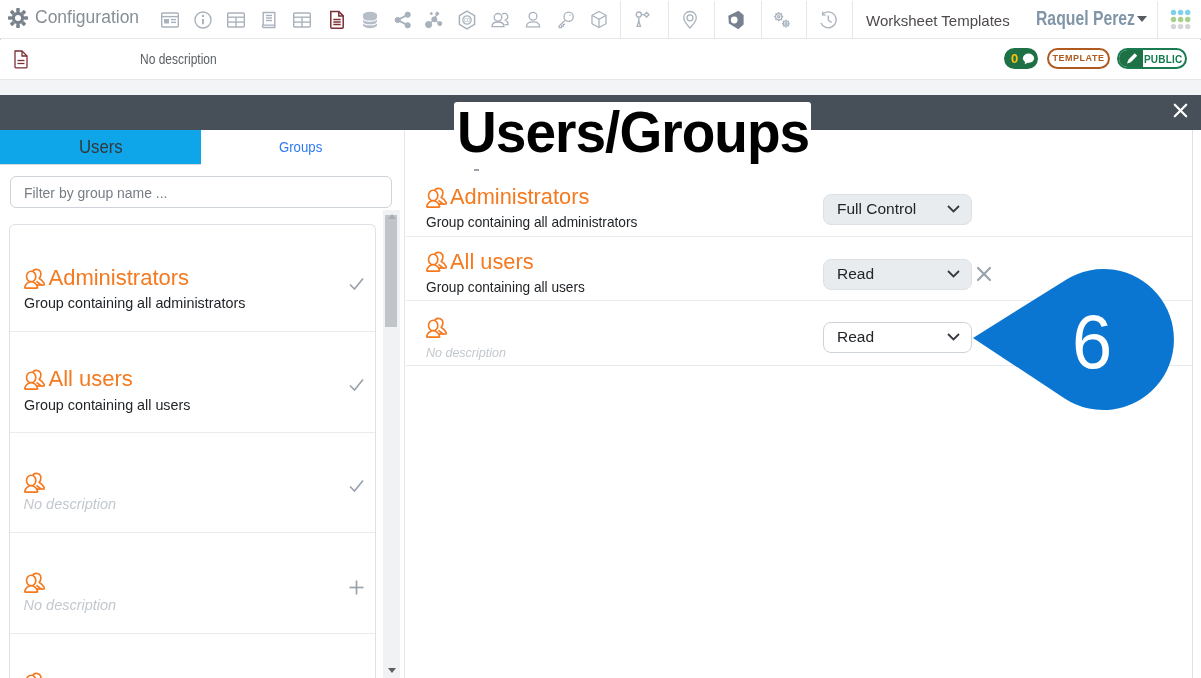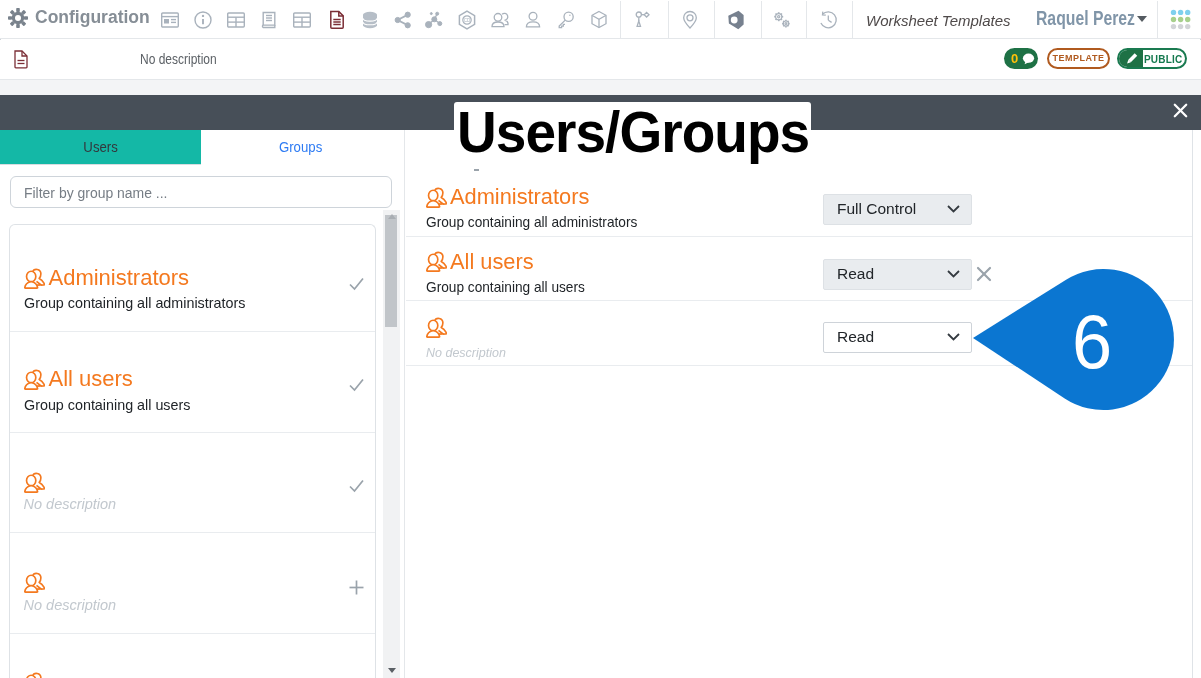--- a/index.html
+++ b/index.html
@@ -3,23 +3,23 @@
 <meta charset="utf-8">
 <style>
 * { margin:0; padding:0; box-sizing:border-box; }
 html,body { width:1201px; height:678px; overflow:hidden; }
 body { font-family:"Liberation Sans", sans-serif; background:#fff; position:relative; }
 #page { position:absolute; left:0; top:0; width:1201px; height:678px; background:#fff; outline:1px solid #cfd4d9; outline-offset:-1px; }
 .abs { position:absolute; }
 
 
 #topbar { position:absolute; left:0; top:0; width:1201px; height:39px; background:#fff; border-bottom:1px solid #e4e7ea; }
-#cfgtext { position:absolute; left:35px; top:9px; font-size:17.5px; line-height:1; font-weight:700; color:#868e96; }
+#cfgtext { position:absolute; left:35px; top:9px; font-size:17.5px; line-height:1; font-weight:400; color:#868e96; }
 .tsep { position:absolute; top:1px; height:37px; width:1px; background:#e4e7ea; }
-#wst { position:absolute; left:866px; top:13px; font-size:15px; line-height:1; color:#4f4a4a;font-style:italic; }
+#wst { position:absolute; left:866px; top:13px; font-size:15px; line-height:1; color:#4f4a4a; }
 #rperez { position:absolute; left:1036px; top:6.5px; font-size:21px; line-height:1; font-weight:700; color:#8095a8; transform:scaleX(0.75); transform-origin:0 0; white-space:nowrap; }
 #rcaret { position:absolute; left:1137px; top:16px; width:0; height:0; border-left:5px solid transparent; border-right:5px solid transparent; border-top:6px solid #555b61; }
 .ticon { position:absolute; top:10px; width:20px; height:20px; }
 
 
 #subbar { position:absolute; left:0; top:40px; width:1201px; height:40px; background:#fff; border-bottom:1px solid #e4e7ea; }
 #nodesc1 { position:absolute; left:140px; top:10.9px; font-size:15px; line-height:1; color:#5c6166; transform:scaleX(0.8); transform-origin:0 0; white-space:nowrap; }
 .badge { position:absolute; top:8px; height:21px; border-radius:10.5px; font-weight:700; }
 #bdg0 { left:1004px; width:34px; background:#1e7145; }
 #bdg0 .zero { position:absolute; left:7px; top:3px; font-size:13px; color:#ffc10a; font-weight:700; }
@@ -28,21 +28,21 @@
 #bdgP .pleft { position:absolute; left:0; top:0; width:24px; height:17px; background:#1e7145; }
 #bdgP .ptext { position:absolute; left:25px; top:3.5px; font-size:10px; color:#157a4f; font-weight:700; letter-spacing:0.2px; }
 
 
 #strip { position:absolute; left:0; top:80px; width:1201px; height:15px; background:#f3f4f6; }
 
 
 #mhead { position:absolute; left:0; top:95px; width:1201px; height:35px; background:#474f58; }
 #mclose { position:absolute; left:1171px; top:6px; width:19px; height:19px; }
 #mbody { position:absolute; left:0; top:130px; width:1201px; height:548px; background:#fff; }
-#tabUsers { position:absolute; left:0; top:0; width:201px; height:35px; background:#14b8a6; border-bottom:1px solid #d8dce0; color:#33383d; font-size:15px; text-align:center; line-height:34px; }
+#tabUsers { position:absolute; left:0; top:0; width:201px; height:35px; background:#0ea5e9; border-bottom:1px solid #d8dce0; color:#33383d; font-size:19px; text-align:center; line-height:34px; }
 #tabGroups { position:absolute; left:201px; top:0; width:199px; height:35px; background:#fff; color:#2e7bf3; font-size:15px; text-align:center; line-height:34px; }
 .tnar { display:inline-block; transform:scaleX(0.88); }
 #filter { position:absolute; left:10px; top:46px; width:382px; height:32px; border:1px solid #ced4da; border-radius:6px; background:#fff; }
 #filter span { position:absolute; left:13px; top:8px; font-size:15.5px; line-height:1; color:#767d85; white-space:nowrap; transform:scaleX(0.9); transform-origin:0 0; }
 #lcard { position:absolute; left:9px; top:94px; width:367px; height:454px; border:1px solid #dee2e6; border-radius:6px 6px 0 0; border-bottom:none; background:#fff; overflow:hidden; }
 .lsep { position:absolute; left:0; width:365px; height:1px; background:#e9ecef; }
 .gicon { position:absolute; width:21px; height:21px; }
 .ltitle { position:absolute; left:38.5px; font-size:22px; line-height:1; color:#f4791f; white-space:nowrap; }
 .ldesc { position:absolute; left:13.5px; font-size:15px; line-height:1; color:#212529; white-space:nowrap; transform:scaleX(0.955); transform-origin:0 0; }
 .ldesc.none { color:#c2c8ce; font-style:italic; font-size:14.5px; transform:none; }
@@ -55,21 +55,21 @@
 #sarrup { top:4px; border-bottom:5px solid #a9aeb3; }
 #sarrdn { bottom:5px; border-top:5px solid #5a5f64; }
 
 
 #rpanel { position:absolute; left:404px; top:0; width:789px; height:548px; border-left:1px solid #e4e7ea; }
 #rtrack { position:absolute; left:1192px; top:0; width:1px; height:548px; background:#dfe3e7; }
 .rsep { position:absolute; left:1px; width:787px; height:1px; background:#e9ecef; }
 .rtitle { position:absolute; left:45px; font-size:21.8px; line-height:1; color:#f4791f; white-space:nowrap; }
 .rdesc { position:absolute; left:21px; font-size:14.5px; line-height:1; color:#212529; white-space:nowrap; transform:scaleX(0.943); transform-origin:0 0; }
 .rdesc.none { color:#c2c8ce; font-style:italic; font-size:12.5px; transform:none; }
-.ddbtn { position:absolute; left:418px; width:149px; height:31px; background:#e9ecef; border:1px solid #dde1e5; border-radius:2px; font-size:15.5px; color:#212529; }
+.ddbtn { position:absolute; left:418px; width:149px; height:31px; background:#e9ecef; border:1px solid #dde1e5; border-radius:8px; font-size:15.5px; color:#212529; }
 .ddbtn span { position:absolute; left:13px; top:5px; }
 .ddbtn.white { background:#fff; border:1px solid #ced3d9; }
 .ddbtn svg { position:absolute; right:11px; top:10px; }
 
 
 #bigtitle { position:absolute; left:406px; top:102px; width:357px; height:64px; background:#fff; border-radius:3px;margin-left:48px; }
 #bigtitle span { position:absolute; left:3px; top:1.6px; font-size:57px; line-height:1; font-weight:700; color:#000; letter-spacing:-1px; white-space:nowrap; transform:scaleX(0.965); transform-origin:0 0; }
 #dash { position:absolute; left:474px; top:169px; width:5px; height:2px; background:#9aa3ab; }
 
 

